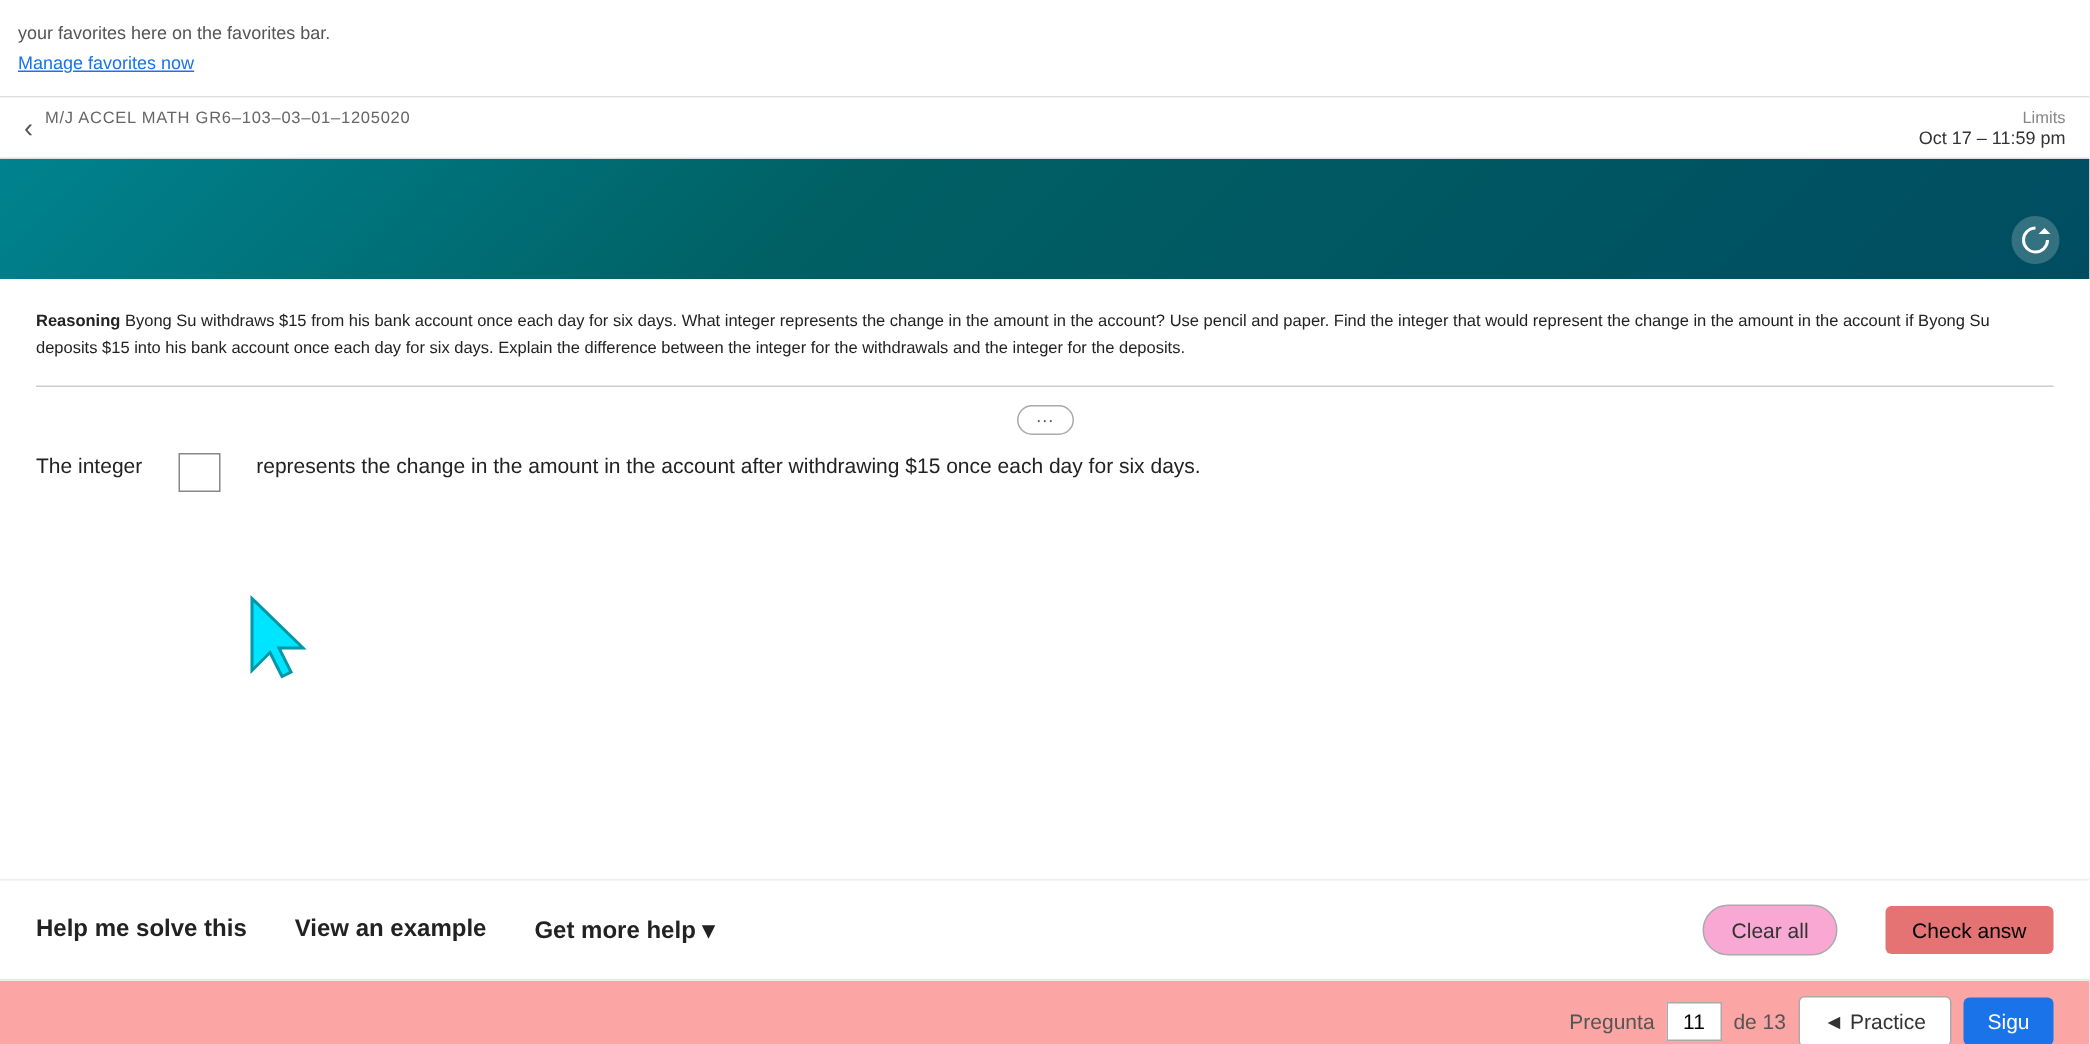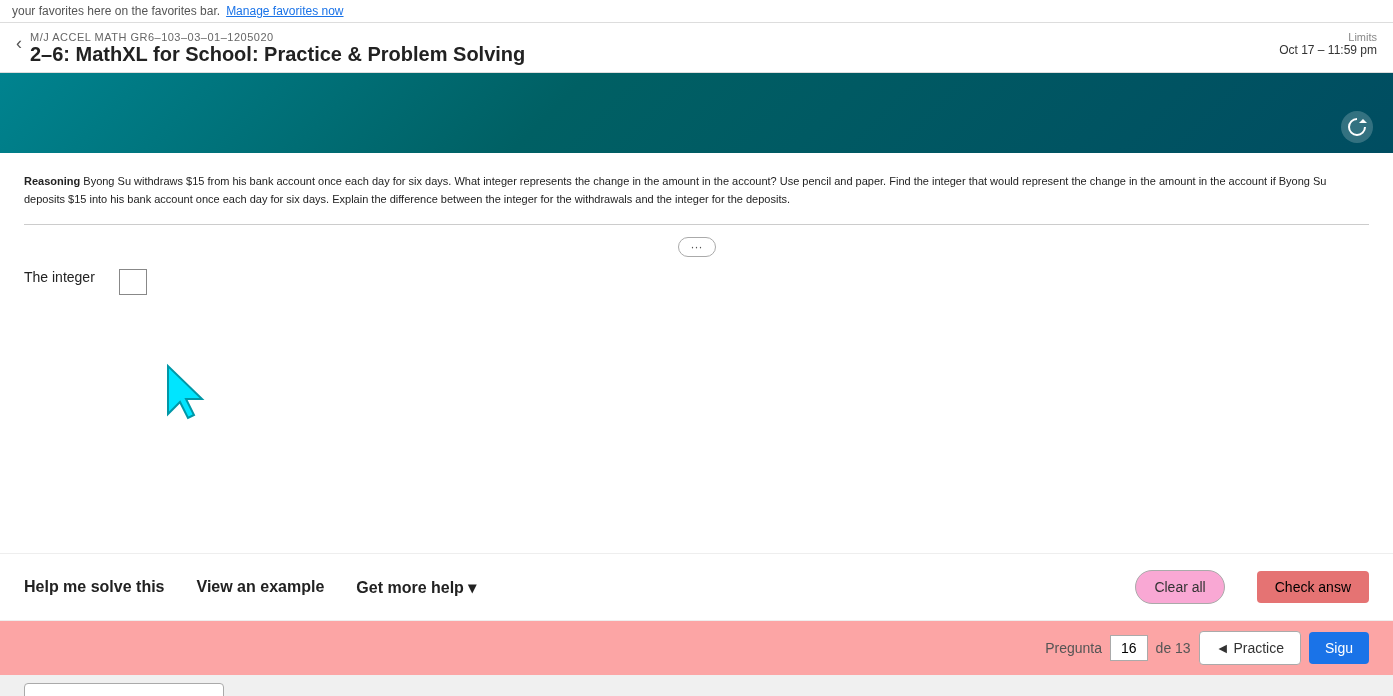--- a/index.html
+++ b/index.html
@@ -6,26 +6,27 @@
     body {
       font-family: Arial, sans-serif;
       background: #f0f0f0;
       width: 1393px;
       min-height: 696px;
       overflow-x: hidden;
     }
 
     .top-bar {
       background: #fff;
-      padding: 4px 12px;
+      padding: 15px 12px;
       font-size: 12px;
       color: #555;
       border-bottom: 1px solid #ddd;
       display: flex;
       gap: 6px;
+      flex-direction: column;
     }
     .top-bar a {
       color: #1a73e8;
       text-decoration: underline;
     }
 
     .header {
       background: #fff;
       padding: 8px 16px 6px 16px;
       border-bottom: 1px solid #ddd;
@@ -260,21 +261,20 @@
   <span>your favorites here on the favorites bar.</span>
   <a href="#">Manage favorites now</a>
 </div>
 
 
 <div class="header">
   <div class="header-left">
     <span class="back-btn">‹</span>
     <div class="breadcrumb-block">
       <div class="breadcrumb-sub">M/J ACCEL MATH GR6–103–03–01–1205020</div>
-      <div class="page-title">2–6: MathXL for School: Practice &amp; Problem Solving</div>
     </div>
   </div>
   <div class="header-right">
     <div class="limits-label">Limits</div>
     <div class="limits-value">Oct 17 – 11:59 pm</div>
   </div>
 </div>
 
 
 <div class="teal-banner">
@@ -296,20 +296,21 @@
 
   <hr class="divider">
 
   <div class="dots-btn">
     <button class="dots-pill">···</button>
   </div>
 
   <div class="question-row">
     <span>The integer</span>
     <input type="text" class="answer-input" style="">
+    <span>represents the change in the amount in the account after withdrawing $15 once each day for six days.</span>
   </div>
 
   <div class="cursor-area">
     <svg class="cursor-svg" viewBox="0 0 48 60" xmlns="http://www.w3.org/2000/svg">
       <polygon points="4,4 4,52 16,40 24,56 30,53 22,37 38,37" fill="#00e5ff" stroke="#0097a7" stroke-width="2"></polygon>
     </svg>
   </div>
 
 </div>
 
@@ -318,21 +319,21 @@
   <a class="action-link" href="#">Help me solve this</a>
   <a class="action-link" href="#">View an example</a>
   <a class="action-link" href="#">Get more help ▾</a>
   <button class="btn-clear-all">Clear all</button>
   <button class="btn-check">Check answ</button>
 </div>
 
 
 <div class="footer-nav">
   <span class="pregunta-label">Pregunta</span>
-  <span class="pregunta-num">16</span>
+  <span class="pregunta-num">11</span>
   <span class="pregunta-total">de 13</span>
   <button class="btn-anterior">◄ Practice</button>
   <button class="btn-siguiente">Sigu</button>
 </div>
 
 
 <button class="revisar-btn">Revisar Progreso</button>
 
 
 

